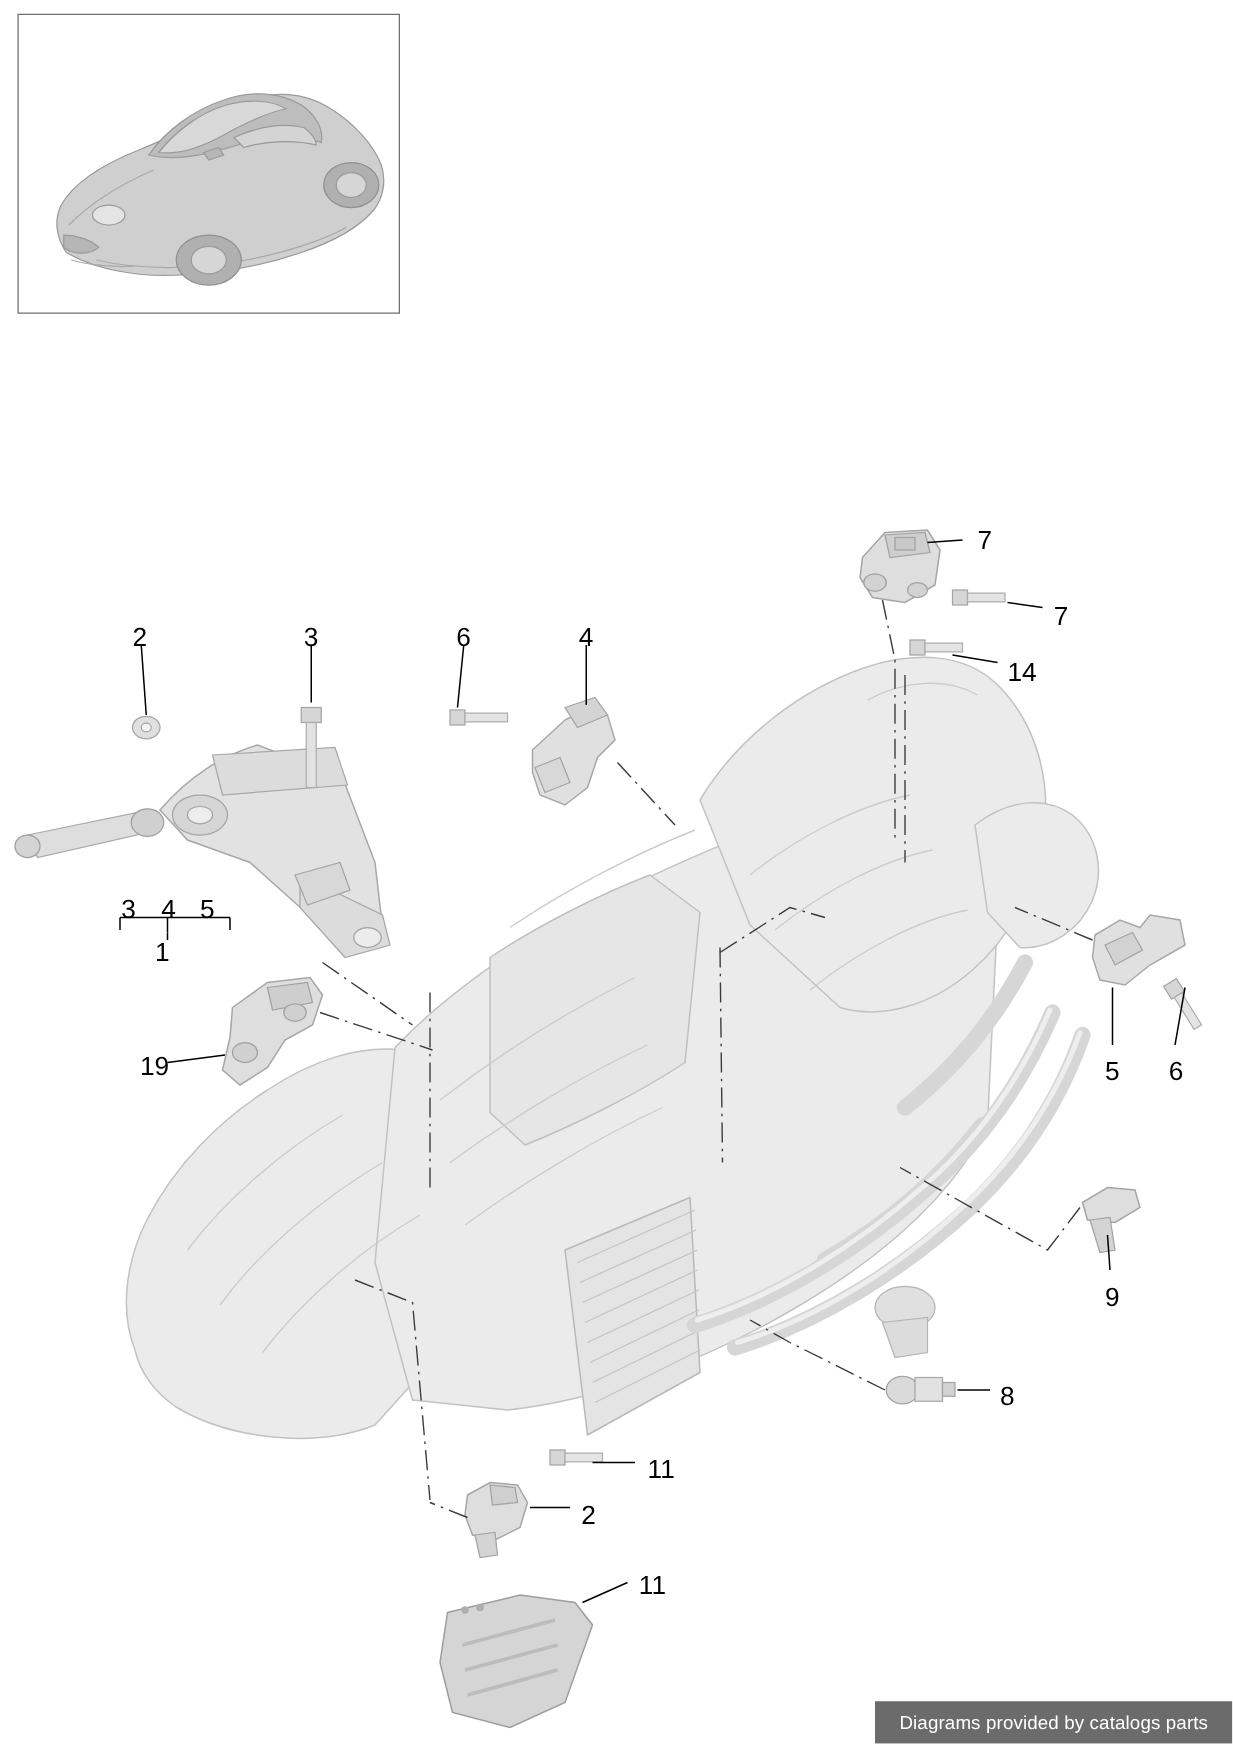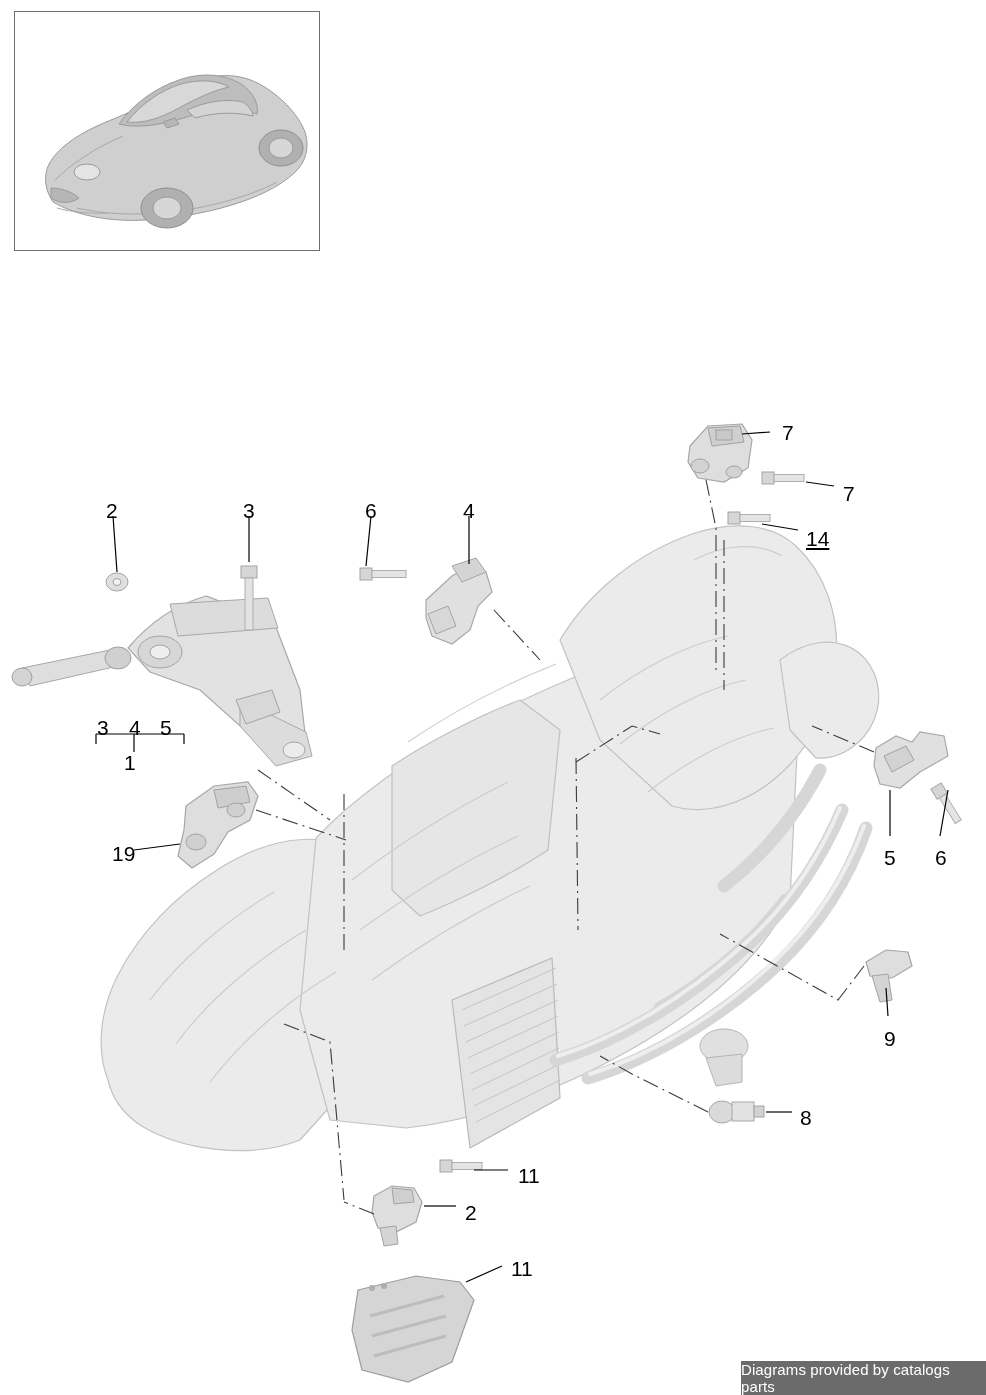--- a/index.html
+++ b/index.html
@@ -48,21 +48,21 @@
     color: #000000;
     line-height: 1;
     white-space: nowrap;
   }
 
   
   #footer-note {
     position: absolute;
     right: 0;
     bottom: 0;
-    width: 245px;
+    width: 286px;
     height: 34px;
     background: #6b6b6b;
     color: #ffffff;
     font-size: 15px;
     display: flex;
     align-items: center;
     justify-content: center;
     letter-spacing: 0.1px;
   }
 </style>
@@ -361,21 +361,21 @@
       <path d="M134 746 L134 752"></path>
     </g>
   </svg>
 
   <div class="callout" style="left:106px; top:500px;">2</div>
   <div class="callout" style="left:243px; top:500px;">3</div>
   <div class="callout" style="left:365px; top:500px;">6</div>
   <div class="callout" style="left:463px; top:500px;">4</div>
   <div class="callout" style="left:782px; top:422px;">7</div>
   <div class="callout" style="left:843px; top:483px;">7</div>
-  <div class="callout" style="left:806px; top:528px;text-decoration:underline;">14</div>
+  <div class="callout" style="left:806px; top:528px;">14</div>
 
   <div class="callout" style="left:97px;  top:717px;">3</div>
   <div class="callout" style="left:129px; top:717px;">4</div>
   <div class="callout" style="left:160px; top:717px;">5</div>
   <div class="callout" style="left:124px; top:752px;">1</div>
 
   <div class="callout" style="left:112px; top:843px;">19</div>
   <div class="callout" style="left:884px; top:847px;">5</div>
   <div class="callout" style="left:935px; top:847px;">6</div>
   <div class="callout" style="left:884px; top:1028px;">9</div>

